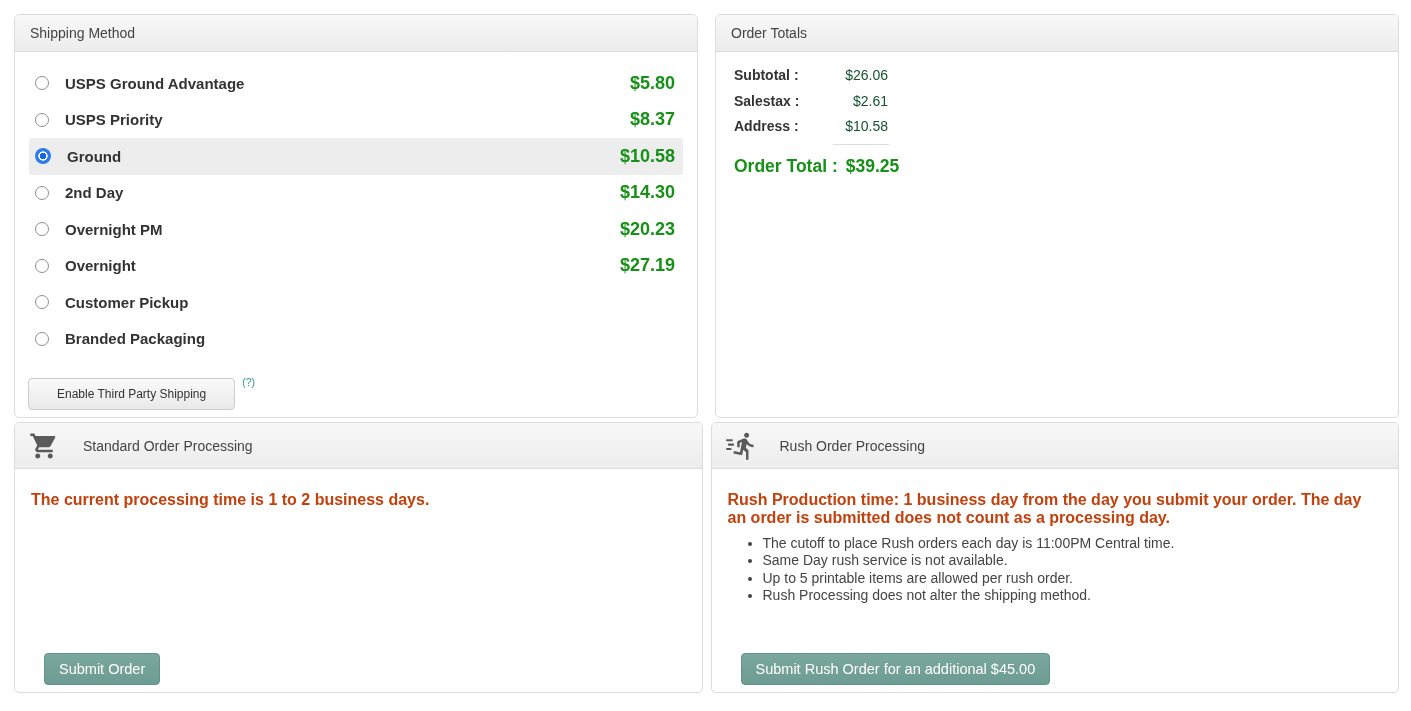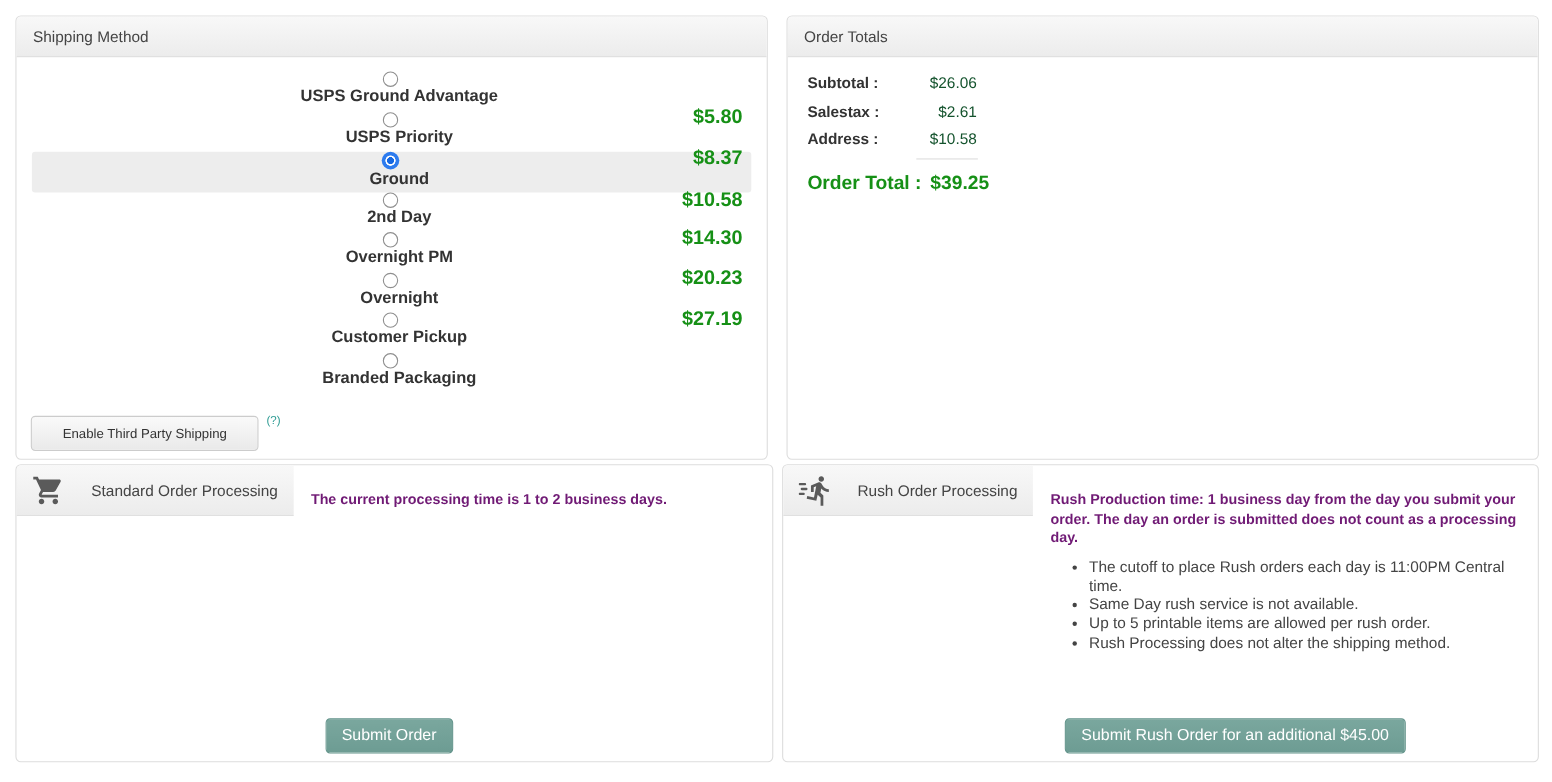--- a/index.html
+++ b/index.html
@@ -6,21 +6,21 @@
   html, body { width: 1411px; height: 711px; background: #fff; }
   body {
     font-family: "Liberation Sans", "DejaVu Sans", sans-serif;
     color: #333;
   }
   .page { padding: 14px 12px 0 14px; }
   .row { display: flex; }
   .row-top { gap: 17px; }
   .row-top .panel { flex: 1; height: 404px; }
   .row-bottom { gap: 8px; margin-top: 4px; }
-  .row-bottom .panel { flex: 1; height: 271px; display: flex; flex-direction: row; }
+  .row-bottom .panel { flex: 1; height: 271px; display: flex; flex-direction: column; }
 
   .panel {
     background: #fff;
     border: 1px solid #ddd;
     border-radius: 5px;
     overflow: hidden;
   }
   .panel-header {
     background: linear-gradient(#f8f8f8, #ececec);
     border-bottom: 1px solid #ddd;
@@ -40,21 +40,20 @@
 
   
   .ship-list { padding: 13px 14px 0 14px; }
   .ship-row {
     display: flex;
     align-items: center;
     height: 36.5px;
     padding: 0 8px 0 6px;
     border-radius: 3px;
     cursor: pointer;
-    flex-direction: column;
   }
   .ship-row.selected { background: #ededed; }
   .radio {
     width: 14px; height: 14px;
     border: 1px solid #8f8f8f;
     border-radius: 50%;
     background: #fff;
     flex-shrink: 0;
   }
   .ship-row.selected .radio {
@@ -84,21 +83,21 @@
   .totals-value { color: #14532d; width: 60px; text-align: right; }
   .totals-sep { border: none; border-top: 1px solid #ddd; width: 56px; margin: 3px 0 11px 99px; }
   .order-total { font-size: 17.5px; font-weight: bold; color: #169016; }
   .order-total .ot-value { margin-left: 8px; }
 
   
   .address { padding: 17px 18px; font-size: 14px; color: #555; line-height: 17px; }
 
   
   .panel-body { flex: 1; display: flex; flex-direction: column; padding: 22px 16px 0 16px; }
-  .proc-intro { font-weight: bold; font-size: 13px; color: #701a75; line-height: 17.5px; }
+  .proc-intro { font-weight: bold; font-size: 16px; color: #c2410c; line-height: 17.5px; }
   .proc-bullets { margin: 9px 0 0 0; padding-left: 35px; }
   .proc-bullets li { font-size: 14px; color: #444; line-height: 17.3px; margin-bottom: 0; }
   .panel-footer { margin-top: auto; padding: 0 0 7px 13px; }
   .btn-submit {
     background: linear-gradient(#7aa79e, #6d9c93);
     border: 1px solid #62938a;
     border-radius: 4px;
     color: #fff;
     font-size: 14.5px;
     padding: 7px 14px;

